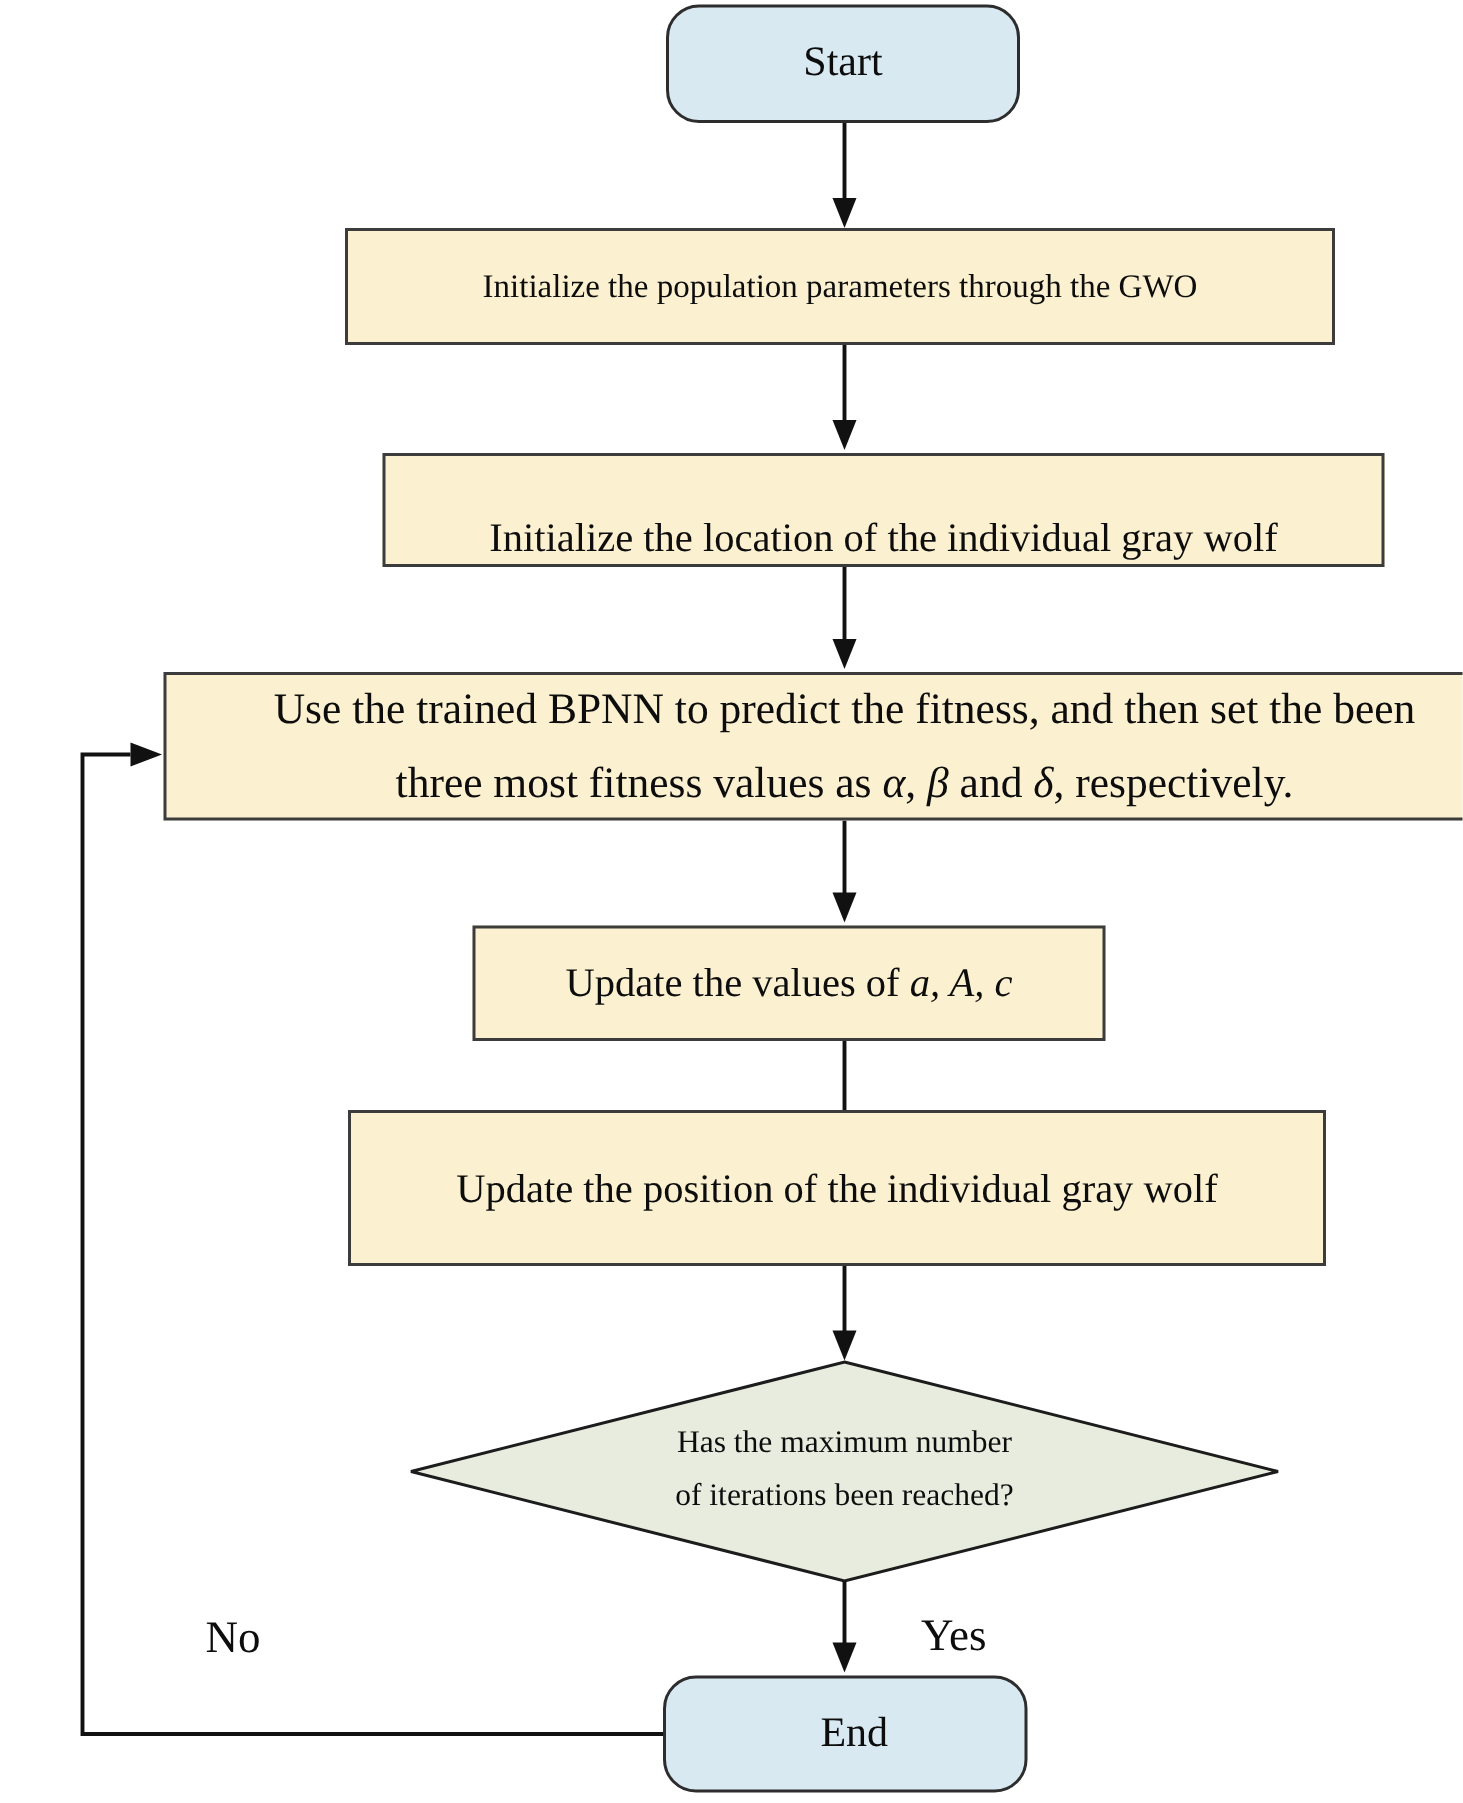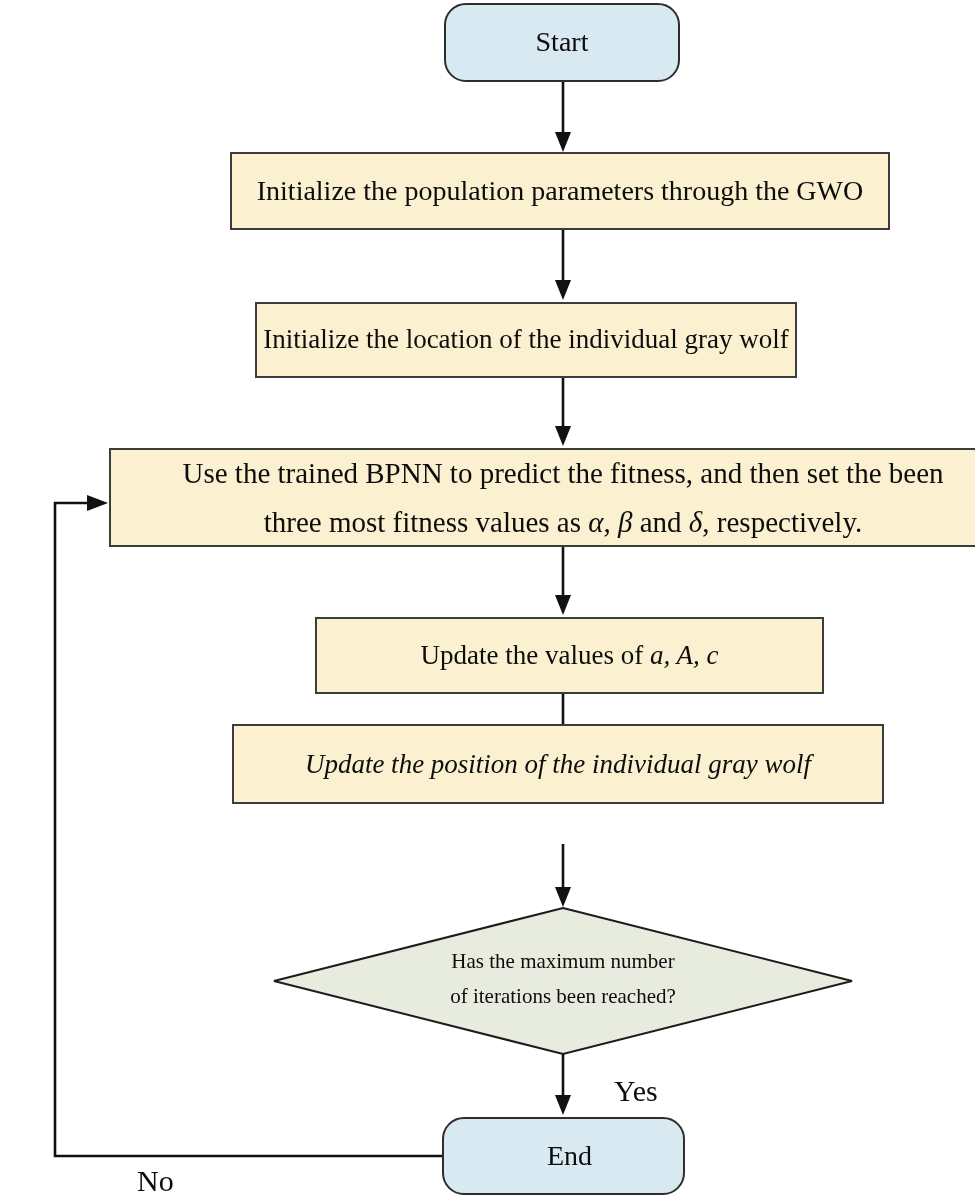--- a/index.html
+++ b/index.html
@@ -38,38 +38,38 @@
     border-radius: 22px;
     font-size: 28px;
   }
   .process {
     background: var(--process-fill, #fbf0cf);
     border: 2px solid #3c3c3c;
     font-size: 27px;
   }
   #node-start { left: 397px; top: 3px;  width: 236px; height: 79px; }
   #node-end   { left: 395px; top: 1117px; width: 243px; height: 78px; padding-left: 12px; }
-  #node-init-params   { left: 183px; top: 152px; width: 660px; height: 78px; font-size: 28px; }
-  #node-init-location { left: 208px; top: 302px; width: 542px; height: 76px; }
+  #node-init-params   { left: 183px; top: 152px; width: 660px; height: 78px; font-size: 22px; }
+  #node-init-location { left: 208px; top: 302px; width: 668px; height: 76px; justify-content: flex-end; }
   #node-predict       { left: 62px;  top: 448px; width: 908px; height: 99px; font-size: 29px; line-height: 49px; }
-  #node-update-values { left: 268px; top: 617px; width: 509px; height: 77px; }
-  #node-update-position { left: 185px; top: 724px; width: 652px; height: 80px; line-height: 38px; font-style: italic; }
+  #node-update-values { left: 268px; top: 617px; width: 422px; height: 77px; }
+  #node-update-position { left: 185px; top: 740px; width: 652px; height: 104px; line-height: 38px; }
   .decision-text {
     position: absolute;
     left: 291px; top: 944px; width: 450px;
     text-align: center;
     font-size: 21px;
     line-height: 35px;
   }
   .edge-label {
     position: absolute;
     font-size: 30px;
   }
   #label-yes { left: 567px; top: 1074px; }
-  #label-no  { left: 90px;  top: 1164px; }
+  #label-no  { left: 90px;  top: 1075px; }
   .it { font-style: italic; }
 </style>
 </head>
 <body>
 
 <div class="canvas">
 
   <svg class="edges" viewBox="0 0 975 1202" xmlns="http://www.w3.org/2000/svg">
 
     <polygon points="516,908 805,981 516,1054 227,981" fill="#e8ecdf" stroke="#1c1c1c" stroke-width="2"></polygon>

